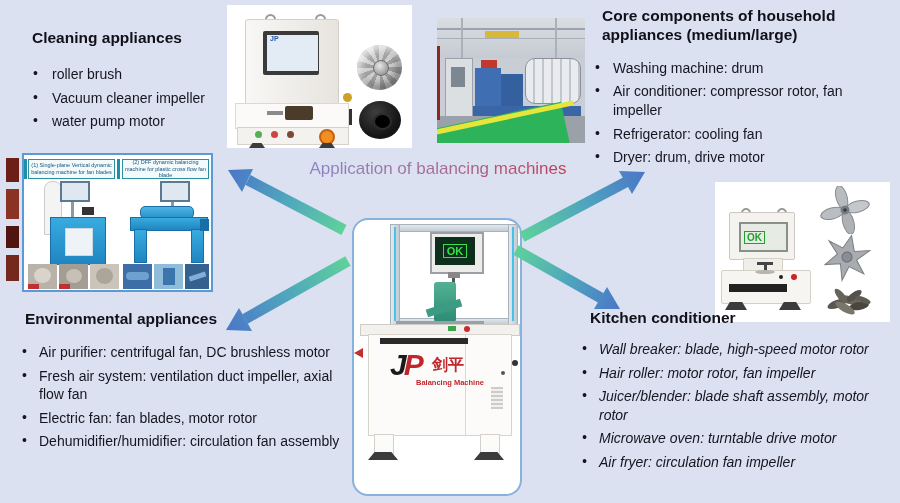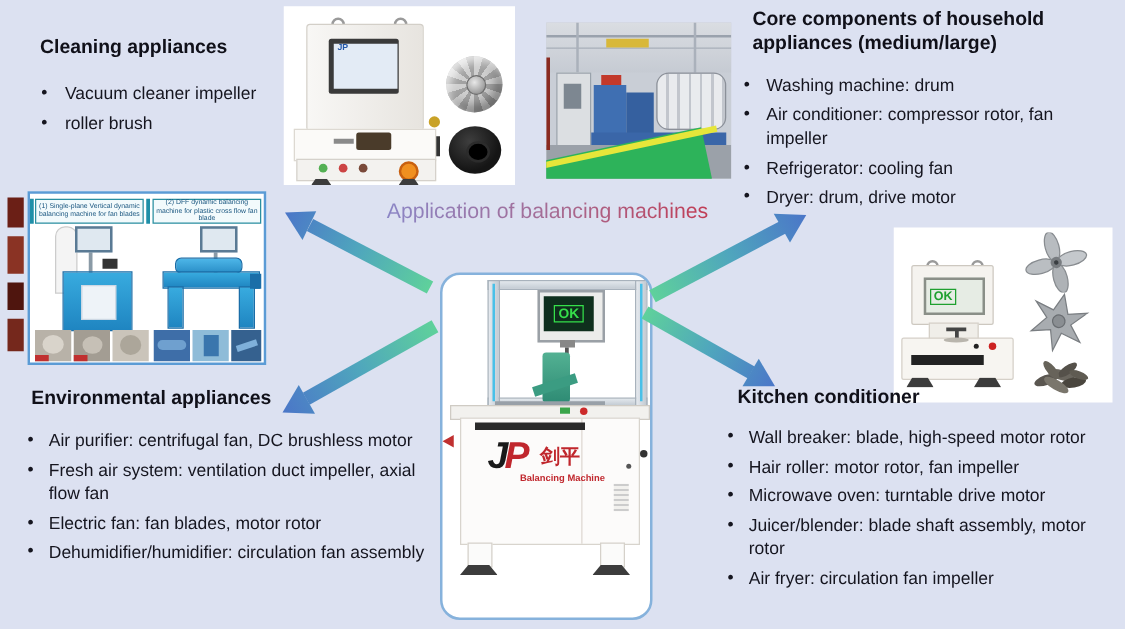--- a/index.html
+++ b/index.html
@@ -30,22 +30,23 @@
   .arrows{position:absolute;left:0;top:0;z-index:3;pointer-events:none;}
 </style>
 </head>
 <body>
 
 <div class="canvas">
 
   <div class="tblock" style="left:29px;top:29px;width:196px;">
     <h2 style="margin-left:3px;">Cleaning appliances</h2>
     <ul style="margin-top:18px;">
+      <li style="padding-left:23px;"><span>roller brush</span></li>
       <li style="padding-left:23px;"><span>Vacuum cleaner impeller</span></li>
-      <li style="padding-left:23px;"><span>roller brush</span></li>
+      <li style="padding-left:23px;"><span>water pump motor</span></li>
     </ul>
   </div>
 
   <div class="tblock" style="left:591px;top:6px;width:292px;">
     <h2 style="margin-left:11px;line-height:1.25;">Core components of household appliances (medium/large)</h2>
     <ul style="margin-top:14px;">
       <li style="padding-left:22px;"><span>Washing machine: drum</span></li>
       <li style="padding-left:22px;"><span>Air conditioner: compressor rotor, fan impeller</span></li>
       <li style="padding-left:22px;"><span>Refrigerator: cooling fan</span></li>
       <li style="padding-left:22px;"><span>Dryer: drum, drive motor</span></li>
@@ -57,25 +58,25 @@
     <ul style="margin-top:15px;">
       <li><span>Air purifier: centrifugal fan, DC brushless motor</span></li>
       <li><span>Fresh air system: ventilation duct impeller, axial flow fan</span></li>
       <li><span>Electric fan: fan blades, motor rotor</span></li>
       <li><span>Dehumidifier/humidifier: circulation fan assembly</span></li>
     </ul>
   </div>
 
   <div class="tblock" style="left:578px;top:309px;width:308px;">
     <h2 style="margin-left:12px;">Kitchen conditioner</h2>
-    <ul style="margin-top:13px;">
+    <ul style="margin-top:13px;font-style:italic;">
       <li><span>Wall breaker: blade, high-speed motor rotor</span></li>
       <li><span>Hair roller: motor rotor, fan impeller</span></li>
+      <li><span>Juicer/blender: blade shaft assembly, motor rotor</span></li>
       <li><span>Microwave oven: turntable drive motor</span></li>
-      <li><span>Juicer/blender: blade shaft assembly, motor rotor</span></li>
       <li><span>Air fryer: circulation fan impeller</span></li>
     </ul>
   </div>
 
   <div class="main-title">
     <div>Application of balancing machines</div>
   </div>
 
   <div class="photo" style="left:227px;top:5px;width:185px;height:143px;">
     <div class="p" style="left:38px;top:9px;width:7px;height:7px;border:2px solid #9a9a9a;border-radius:50%;"></div>

